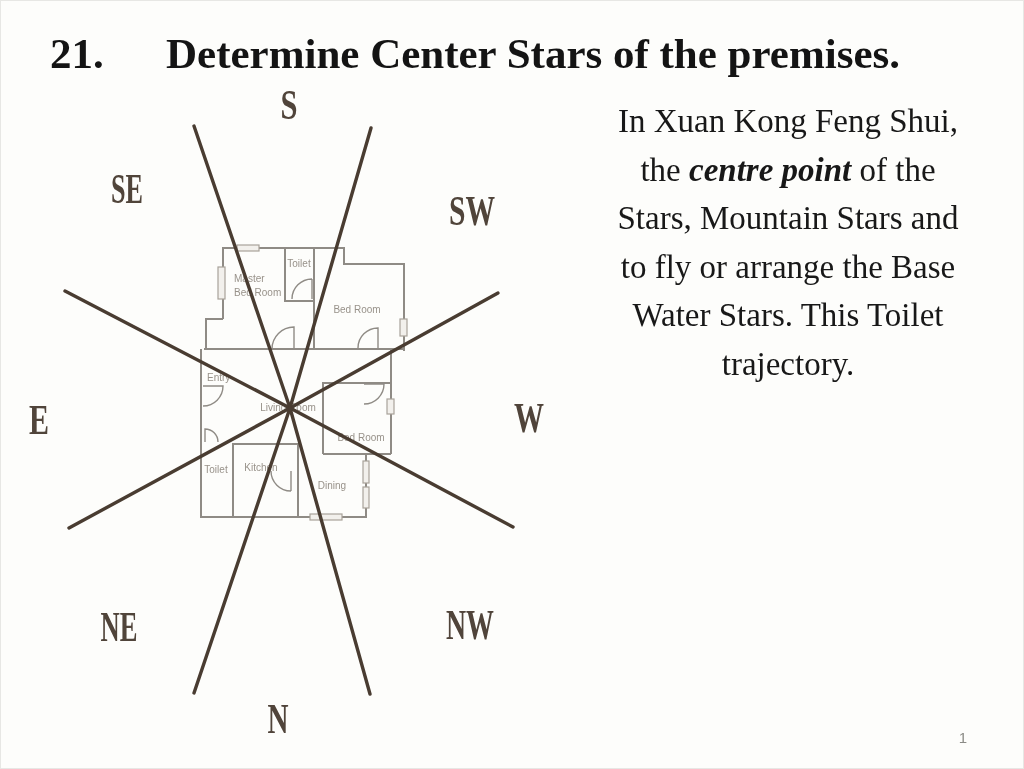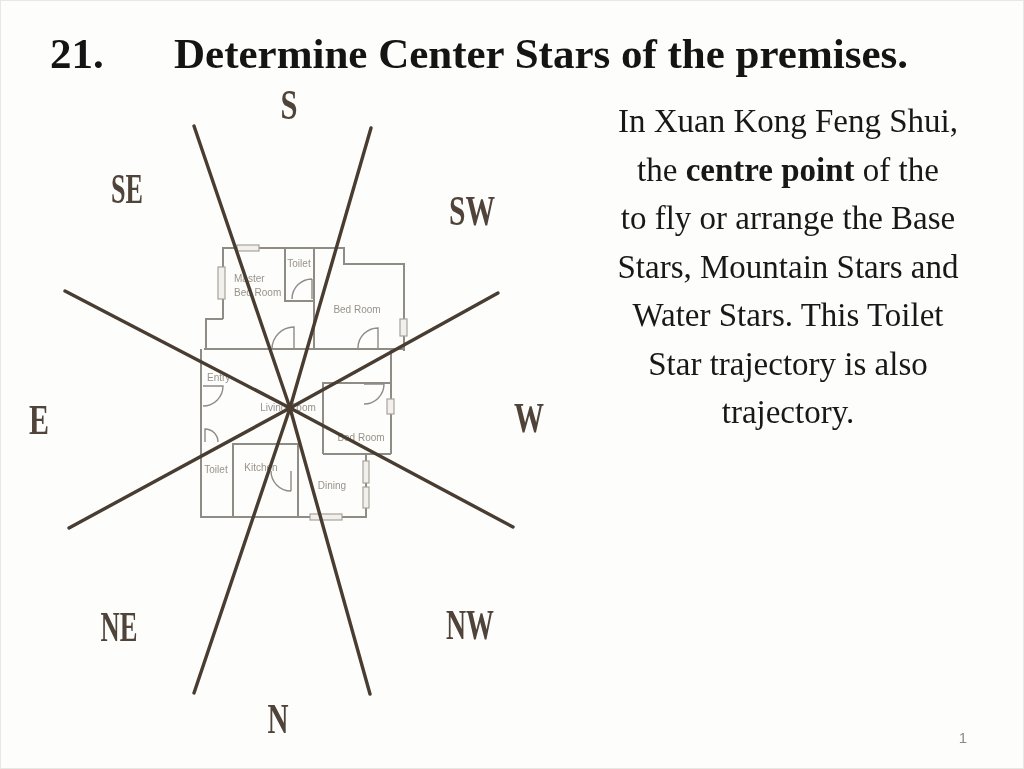--- a/index.html
+++ b/index.html
@@ -9,29 +9,29 @@
     background:#fdfdfb;
     border:1px solid #e7e7e4;
     box-sizing:border-box;
     overflow:hidden;
     font-family:"Liberation Serif", serif;
   }
   .title-row{
     position:absolute;left:49px;top:28px;width:940px;
     display:flex;align-items:center;
     font-weight:bold;font-size:43px;color:#141414;
-    letter-spacing:0px;white-space:nowrap;gap:8px;
+    letter-spacing:0px;white-space:nowrap;
   }
   .title-number{display:inline-block;width:116px;}
   .body-text{
     position:absolute;left:572px;top:96px;width:430px;
     font-size:33px;line-height:48.5px;color:#181818;text-align:center;
   }
   .body-line{white-space:nowrap;}
-  .body-line b{font-weight:bold;}
+  .body-line b{font-weight:bold;font-style:italic;}
   #diagram-svg{position:absolute;left:0;top:0;width:1024px;height:769px;}
   .walls path{fill:none;stroke:var(--wall,#8f8b85);stroke-width:2;}
   .doors path{fill:none;stroke:var(--wall,#8f8b85);stroke-width:1.4;}
   .windows rect{fill:var(--winfill,#f2f0ec);stroke:var(--winstroke,#a8a29a);stroke-width:1.2;}
   .room-label{font-family:"Liberation Sans", sans-serif;font-size:10px;}
   .compass-label{font-family:"Liberation Serif", serif;font-weight:bold;font-size:42px;}
   .page-number{
     position:absolute;right:56px;bottom:22px;
     font-family:"Liberation Sans", sans-serif;
     font-size:15px;color:#8b8b86;
@@ -107,22 +107,21 @@
         <text x="528" y="417" text-anchor="middle" dominant-baseline="central" fill="#50443a" class="compass-label" textLength="30" lengthAdjust="spacingAndGlyphs">W</text>
         <text x="118" y="626" text-anchor="middle" dominant-baseline="central" fill="#50443a" class="compass-label" textLength="37" lengthAdjust="spacingAndGlyphs">NE</text>
         <text x="469" y="624" text-anchor="middle" dominant-baseline="central" fill="#50443a" class="compass-label" textLength="48" lengthAdjust="spacingAndGlyphs">NW</text>
         <text x="277" y="718" text-anchor="middle" dominant-baseline="central" fill="#50443a" class="compass-label" textLength="21" lengthAdjust="spacingAndGlyphs">N</text>
       </g>
   </svg>
 
   <div class="body-text" id="body-text">
       <div class="body-line"><span>In Xuan Kong Feng Shui,</span></div>
       <div class="body-line"><span>the </span><b>centre point</b><span> of the</span></div>
+      <div class="body-line"><span>Stars, Mountain Stars and</span></div>
       <div class="body-line"><span>to fly or arrange the Base</span></div>
-      <div class="body-line"><span>Stars, Mountain Stars and</span></div>
       <div class="body-line"><span>Water Stars. This Toilet</span></div>
-      <div class="body-line"><span>Star trajectory is also</span></div>
       <div class="body-line"><span>trajectory.</span></div>
     </div>
 
   <div class="page-number">1</div>
 
 </div>
 
 </body></html>

